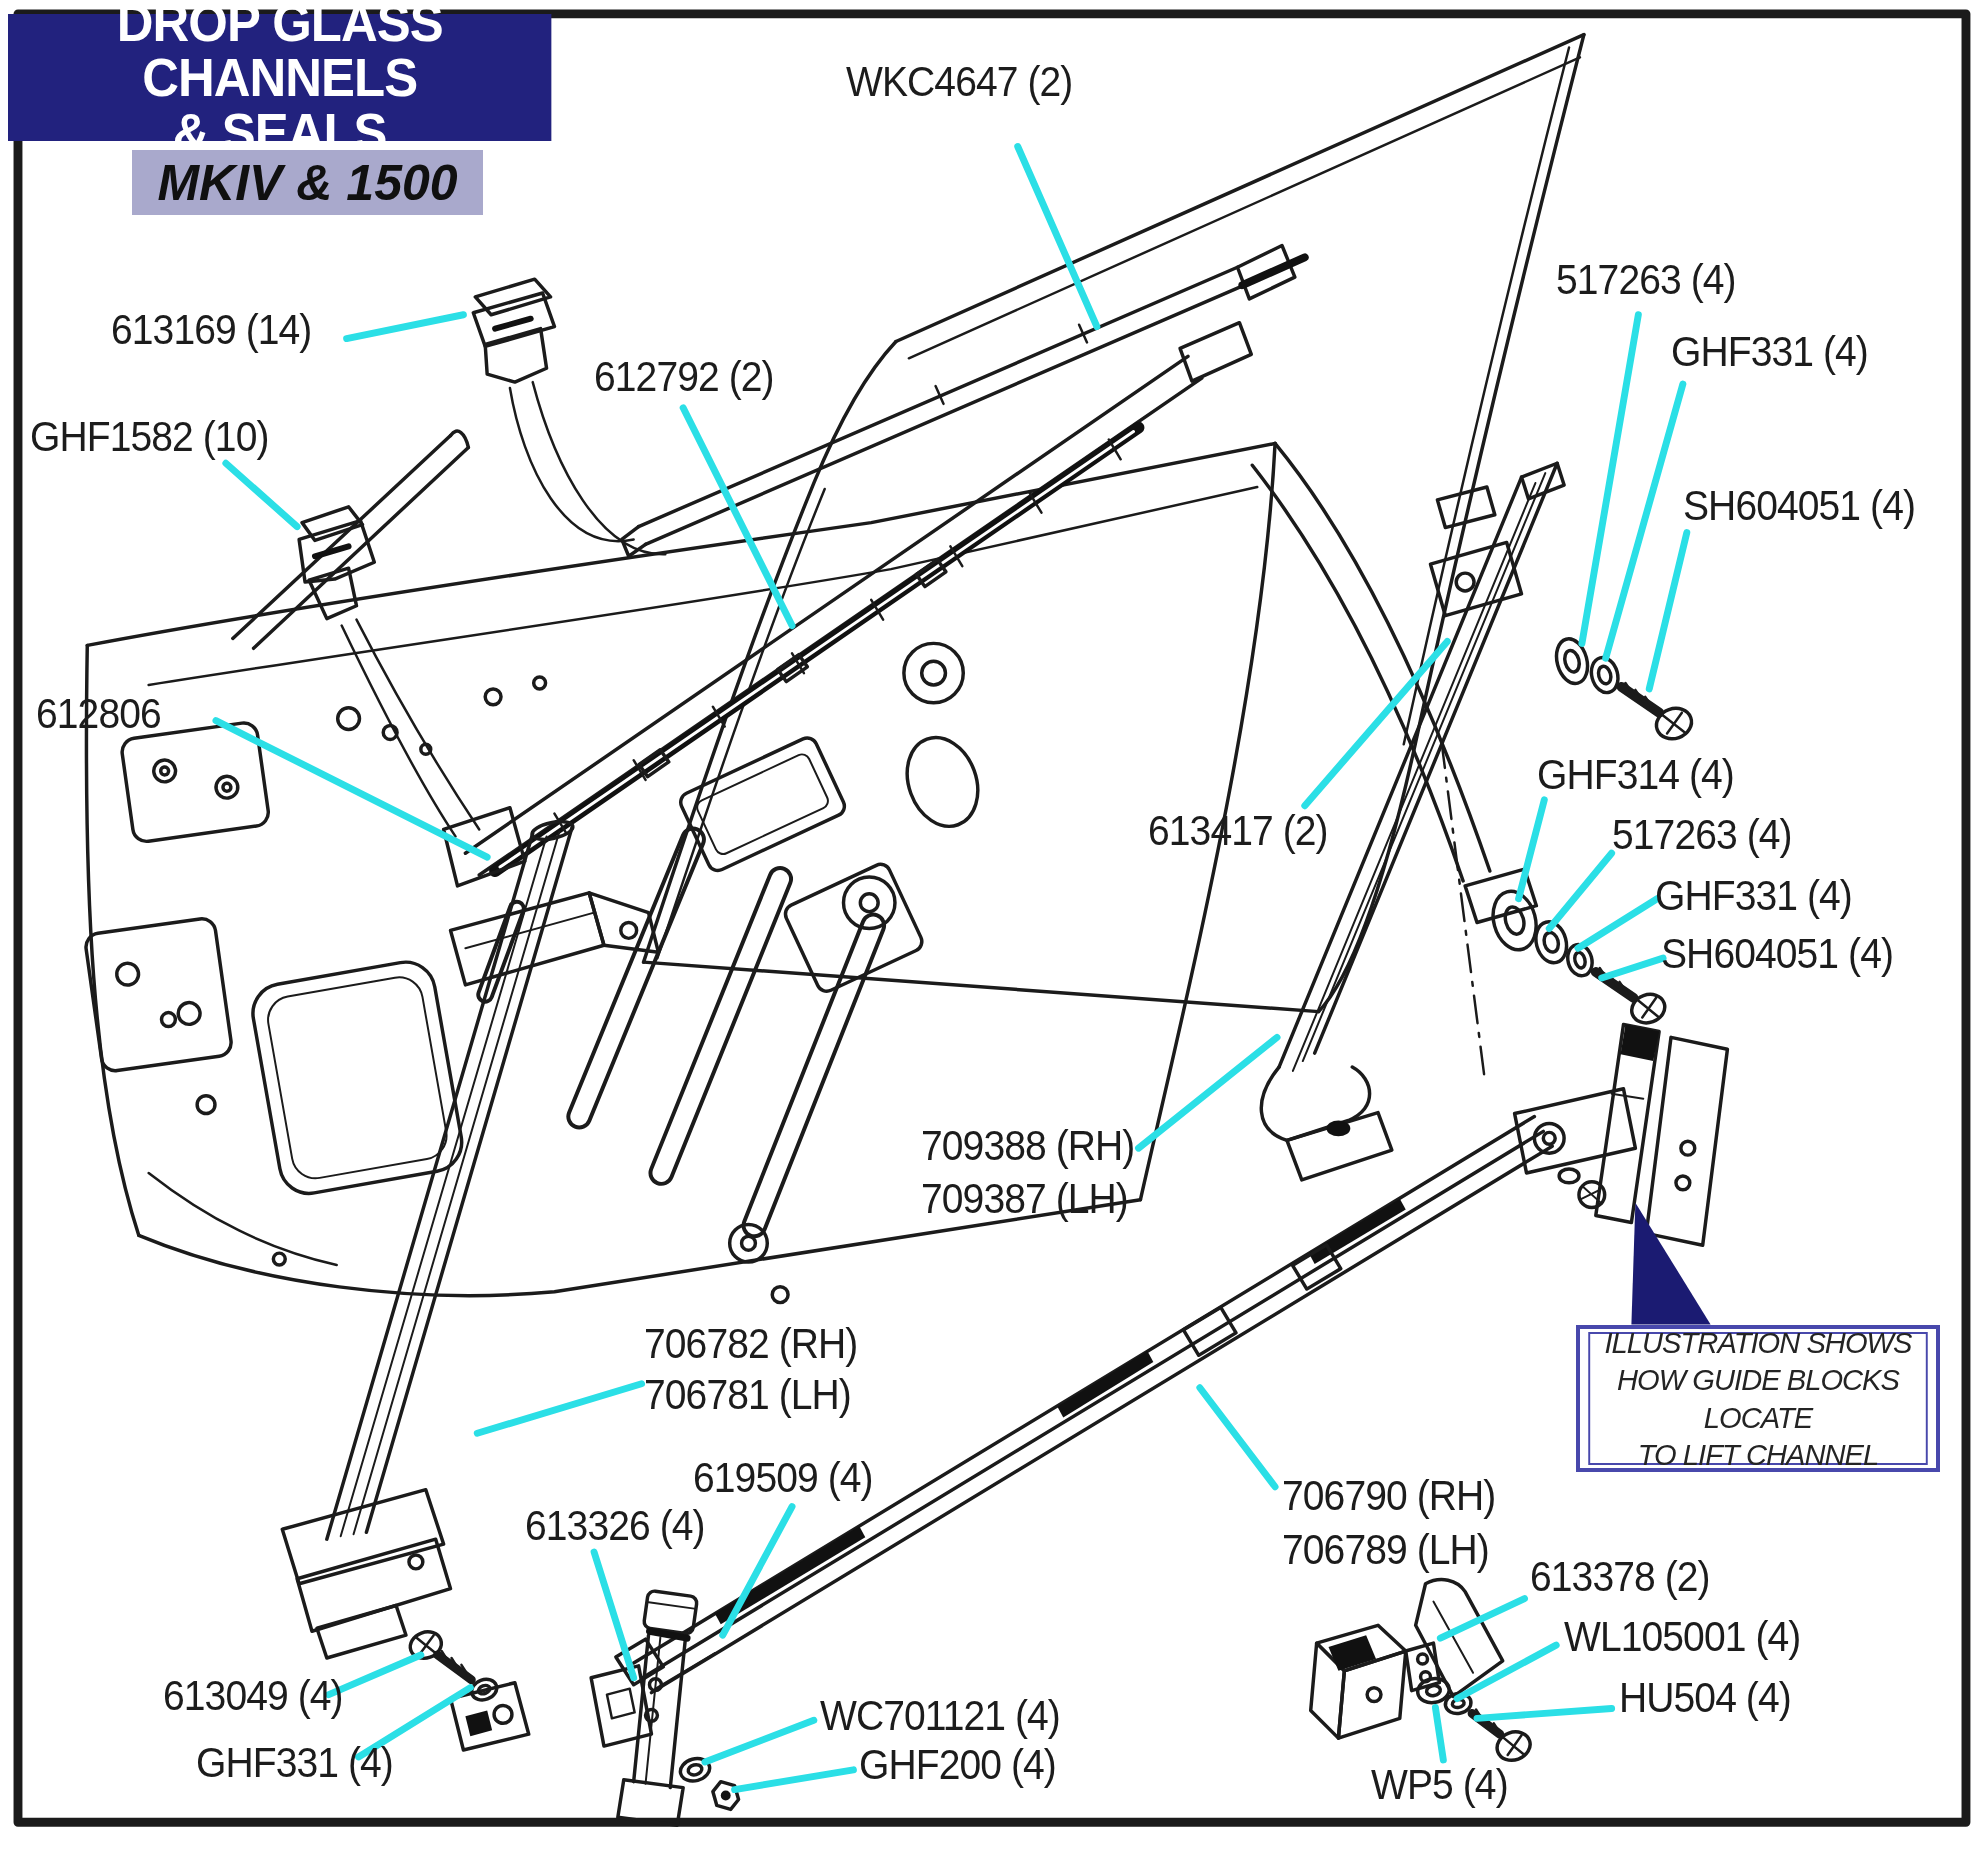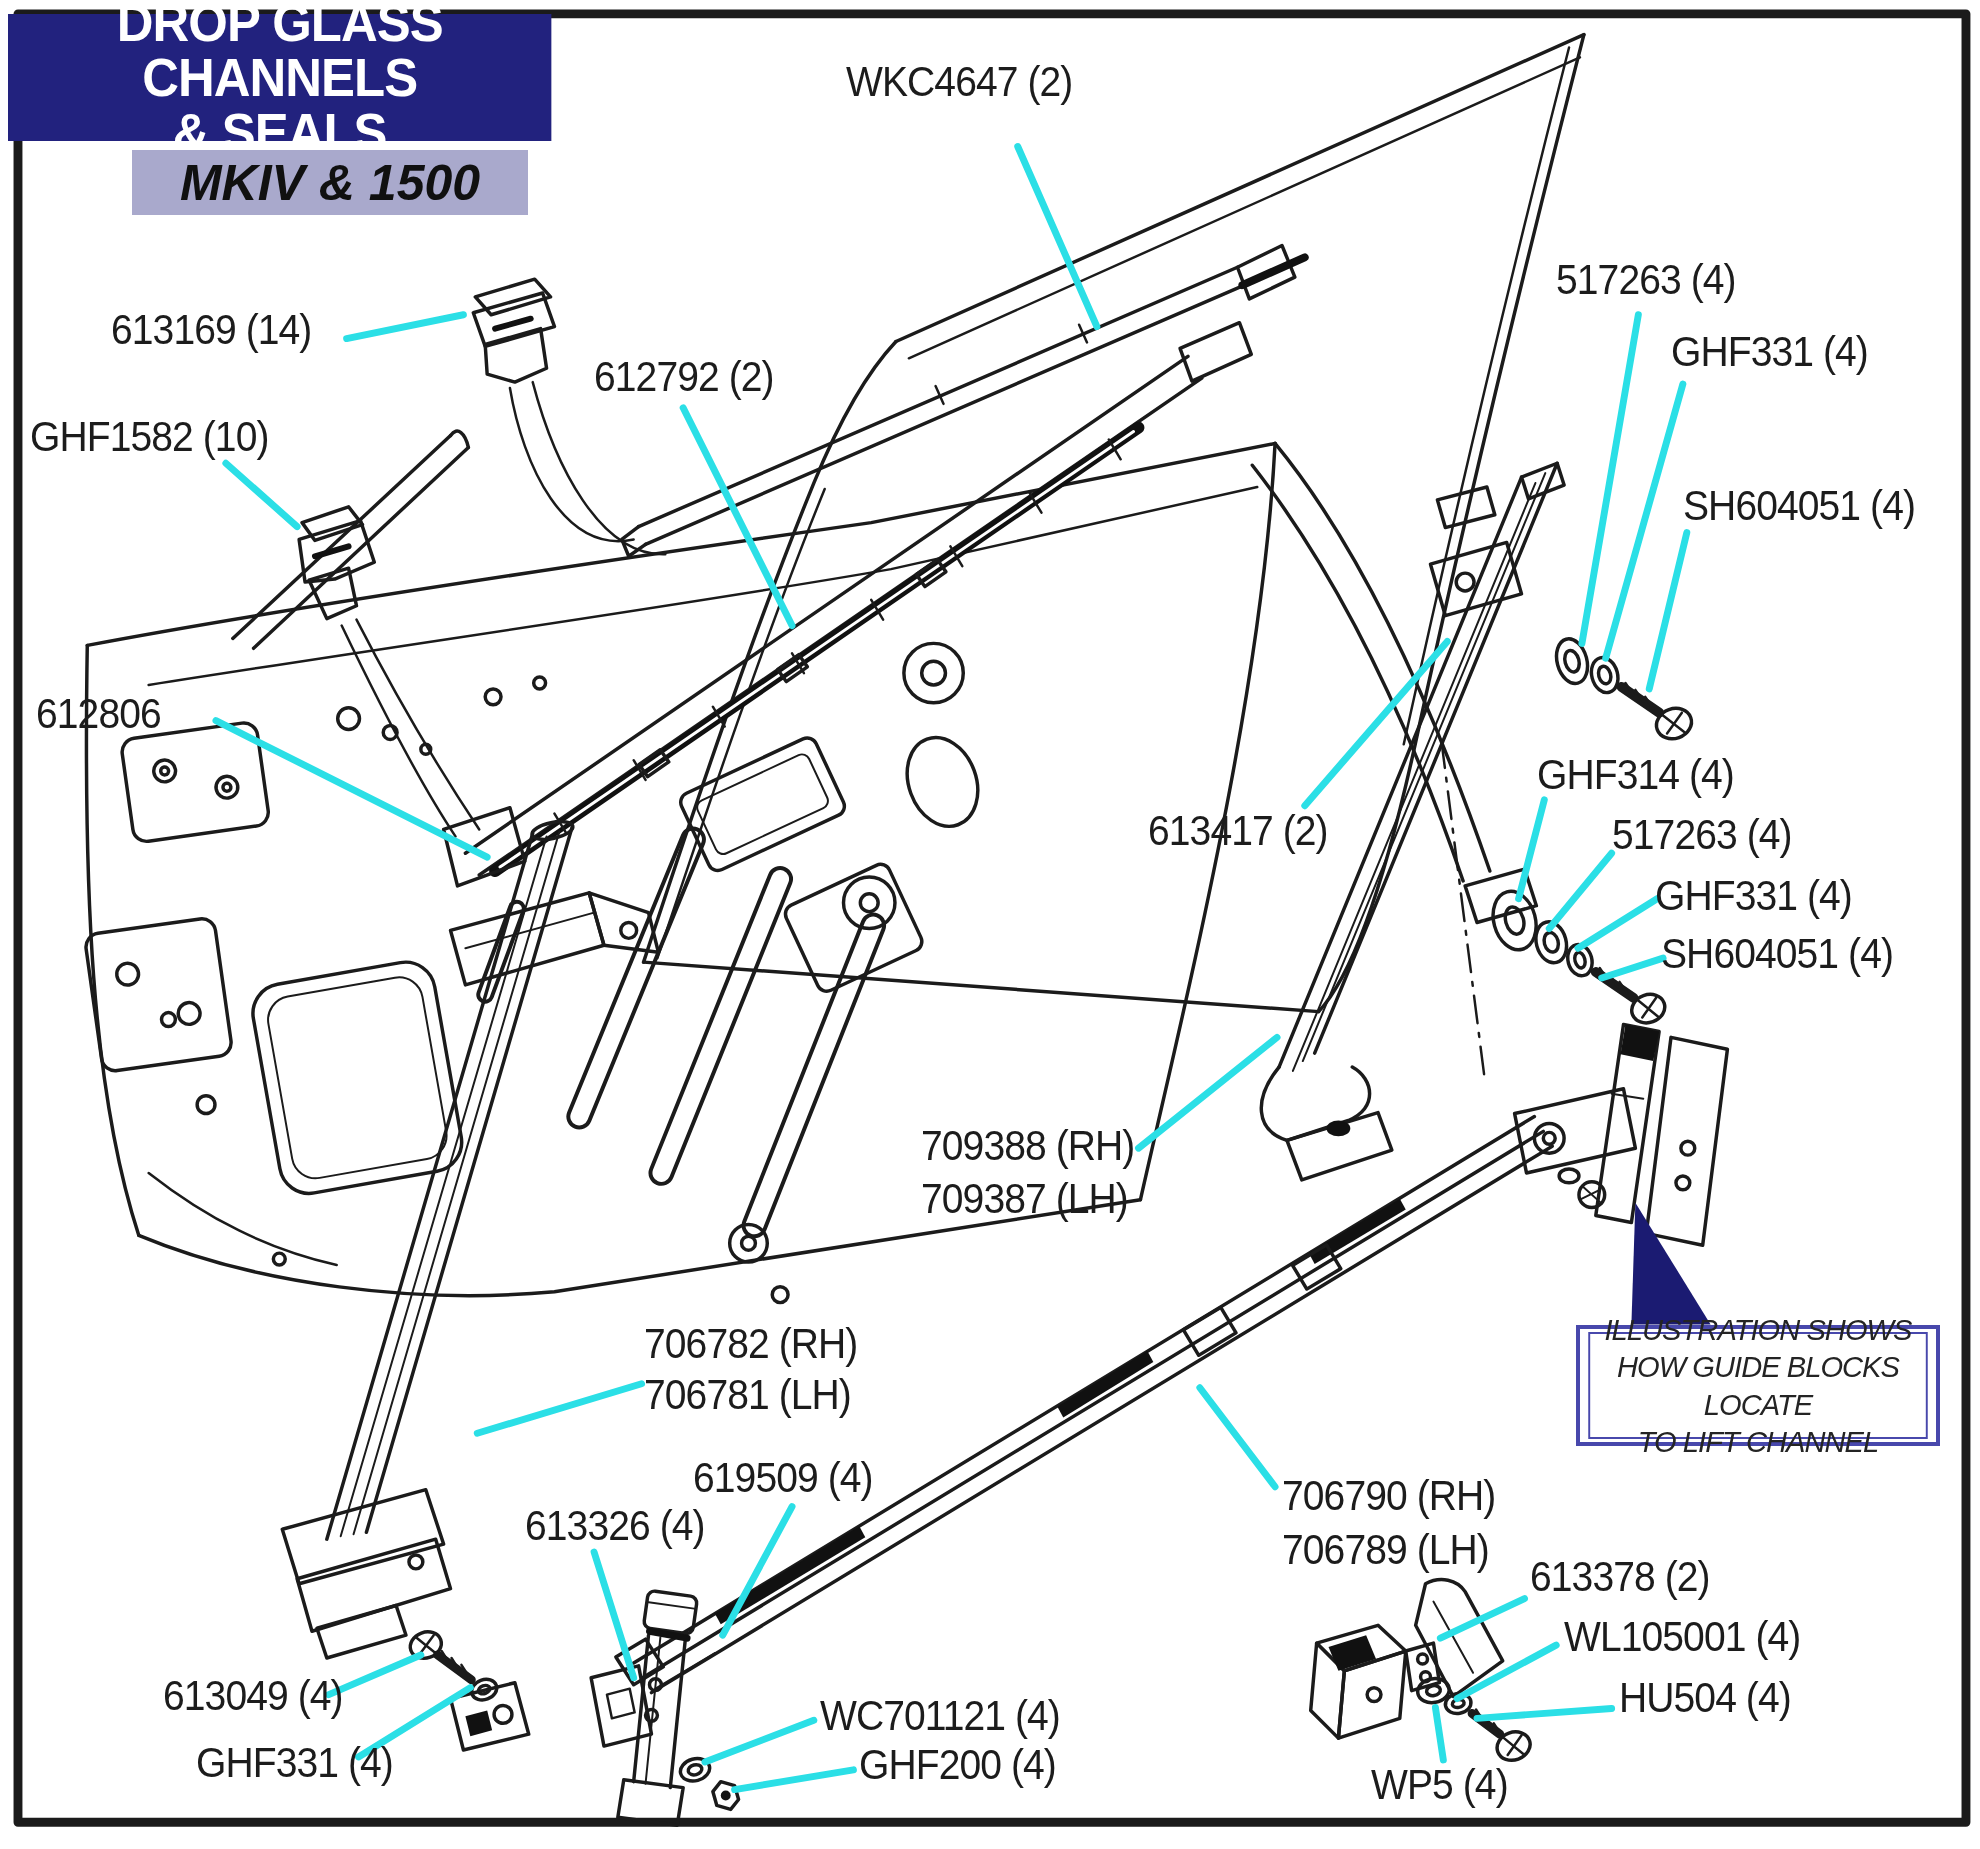--- a/index.html
+++ b/index.html
@@ -10,31 +10,31 @@
   }
   .stage svg{position:absolute;left:0;top:0;}
   .title-box{
     position:absolute;left:8px;top:14px;width:566px;height:127px;
     background:#22227e;color:#ffffff;display:flex;flex-direction:column;
     align-items:center;justify-content:center;text-align:center;
     font-weight:bold;font-size:53px;line-height:1.04;letter-spacing:-1px;
     transform:scaleX(0.96);transform-origin:left center;
   }
   .sub-box{
-    position:absolute;left:132px;top:150px;width:396px;height:65px;
+    position:absolute;left:132px;top:150px;width:351px;height:65px;
     background:#a9a9cc;color:#101010;display:flex;align-items:center;justify-content:center;
     font-weight:bold;font-style:italic;font-size:50px;letter-spacing:0px;
   }
   .plabel{
     position:absolute;font-size:42px;color:#1c1c1c;white-space:nowrap;
     letter-spacing:-1px;transform:scaleX(0.93);transform-origin:left top;
     line-height:1.0;
   }
   .info-box{
-    position:absolute;left:1576px;top:1325px;width:364px;height:121px;
+    position:absolute;left:1576px;top:1325px;width:364px;height:147px;
     border:4px solid #4848ac;background:#ffffff;box-sizing:border-box;
     display:flex;align-items:center;justify-content:center;
   }
   .info-inner{
     position:absolute;inset:3px;border:2px solid #4848ac;
     display:flex;flex-direction:column;align-items:center;justify-content:center;
     text-align:center;font-style:italic;font-size:30px;line-height:1.25;color:#242424;
     letter-spacing:-1px;transform:scaleX(0.97);
   }
 </style>

